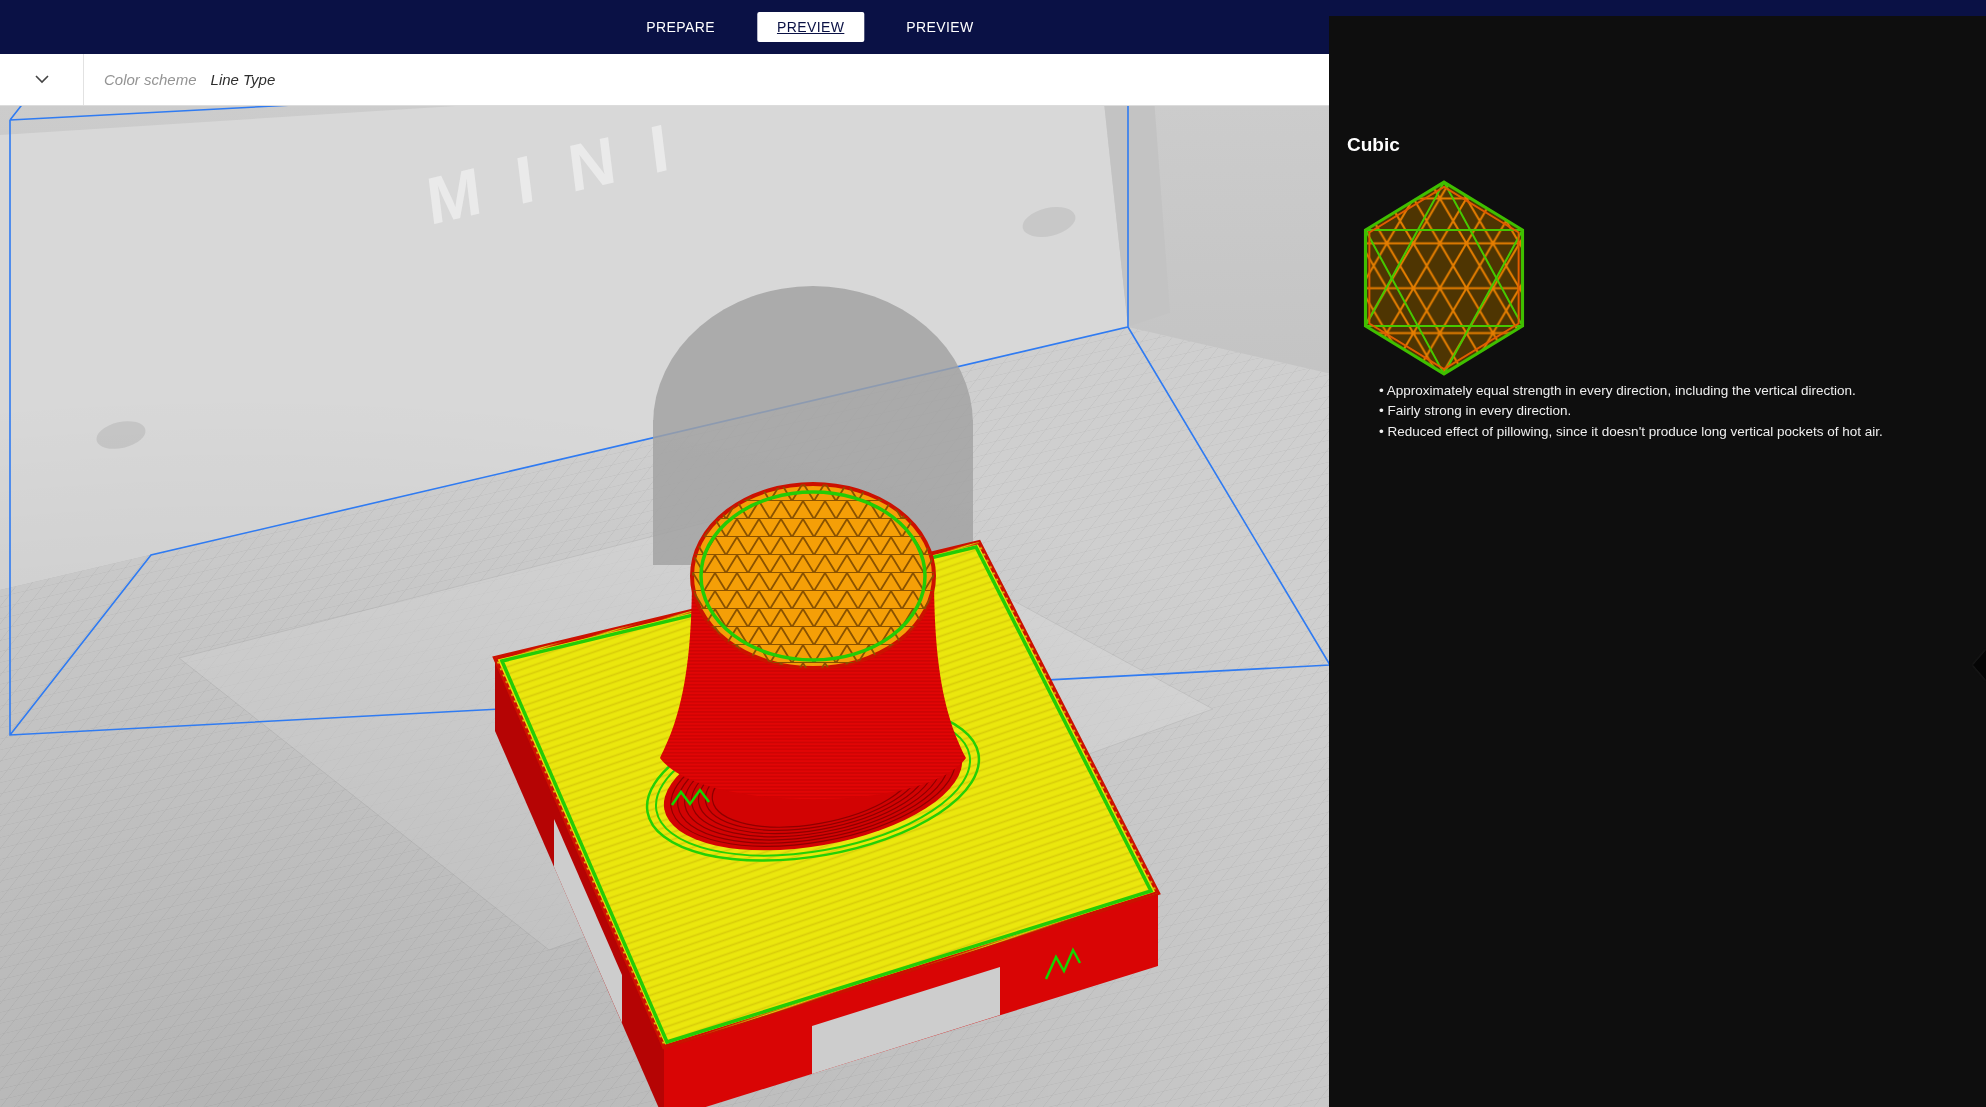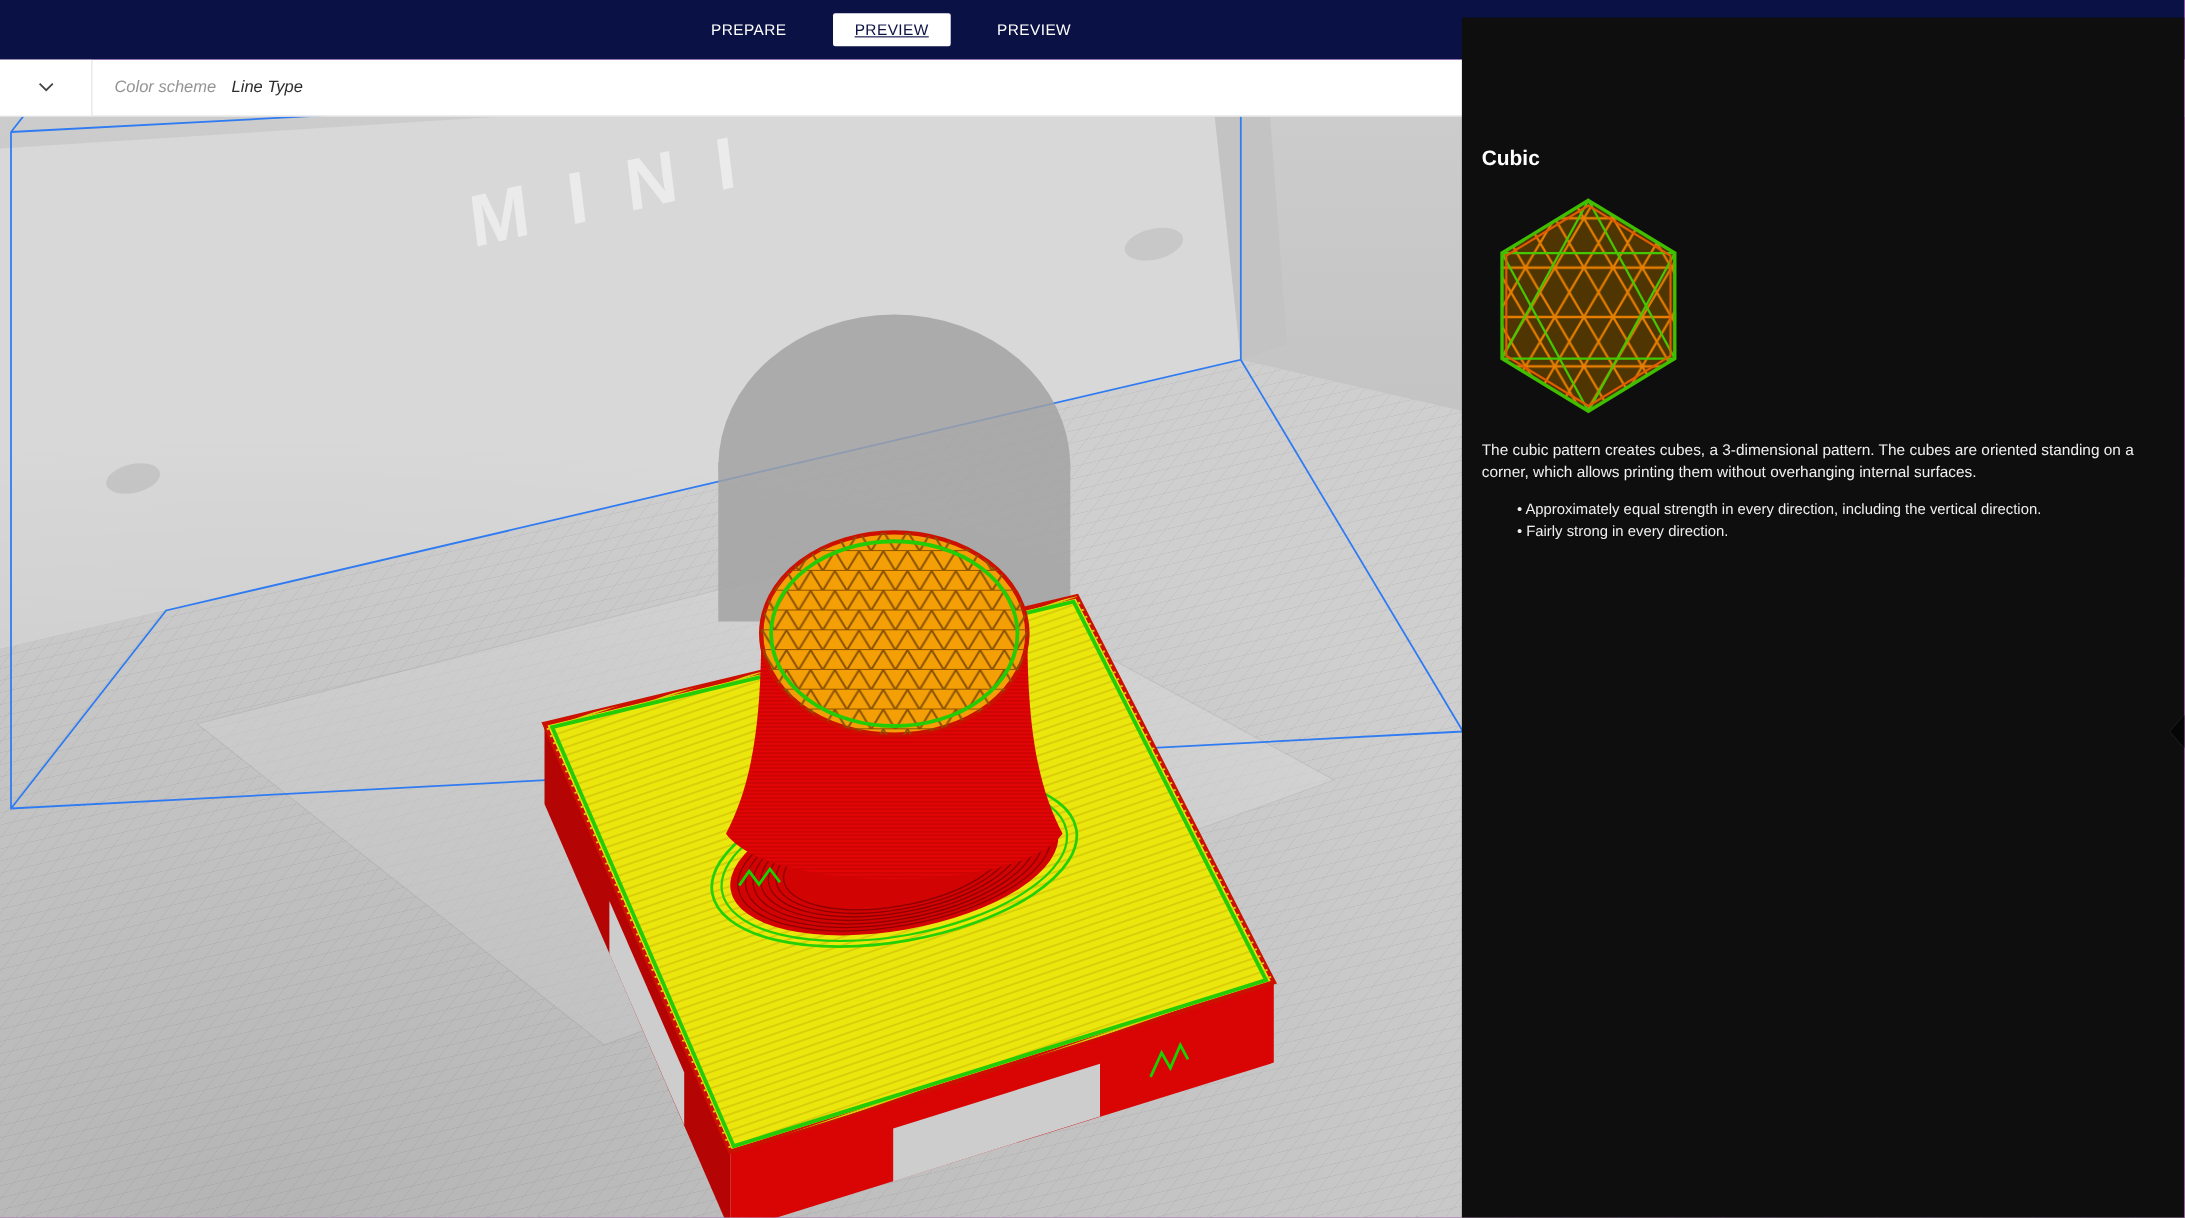--- a/index.html
+++ b/index.html
@@ -173,23 +173,23 @@
       <g clip-path="url(#hexclip)" stroke="#46c800" stroke-width="2" fill="none">
         <polygon points="95,6 172,147 18,147"></polygon>
         <polygon points="95,194 18,53 172,53"></polygon>
       </g>
       <g transform="translate(95,100) scale(0.95) translate(-95,-100)">
         <polygon points="95,6 172,53 172,147 95,194 18,147 18,53" fill="none" stroke="#e25b00" stroke-width="2"></polygon>
       </g>
       <polygon points="95,6 172,53 172,147 95,194 18,147 18,53" fill="none" stroke="#3fbf00" stroke-width="3"></polygon>
     </svg>
 
-    <p class="desc">The cubic pattern creates cubes, a 3-dimensional pattern. The cubes are oriented standing on a corner, which allows printing them without overhanging internal surfaces.</p>
 
     <div class="bullets">
       <div class="bullet-line">• Approximately equal strength in every direction, including the vertical direction.</div>
       <div class="bullet-line">• Fairly strong in every direction.</div>
+      <div class="bullet-line">• Reduced effect of pillowing, since it doesn't produce long vertical pockets of hot air.</div>
     </div>
   </aside>
 
   <div class="collapse-arrow"></div>
 
 </div>
 
 </body></html>

